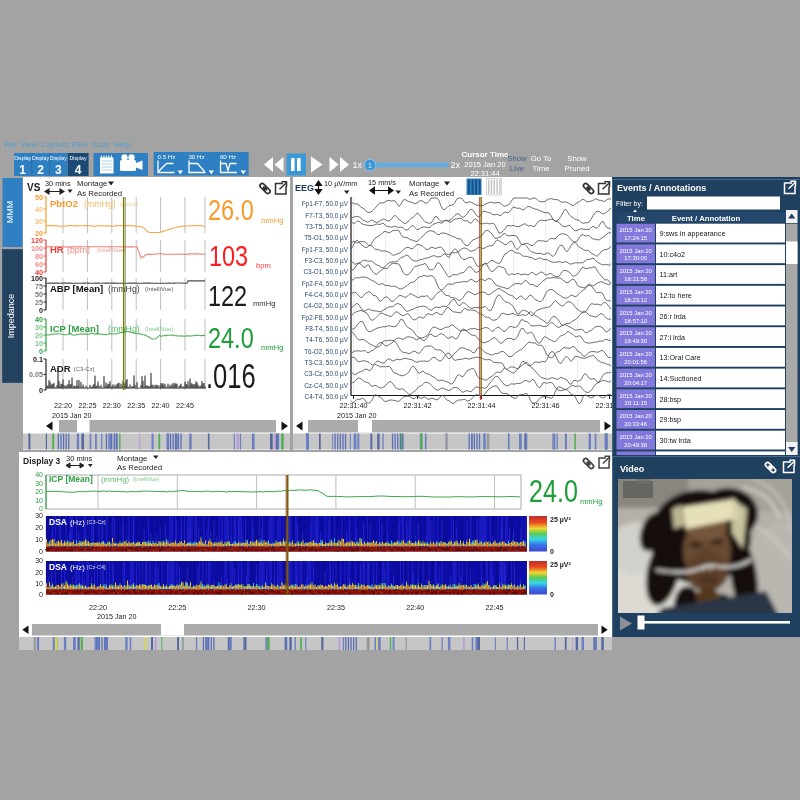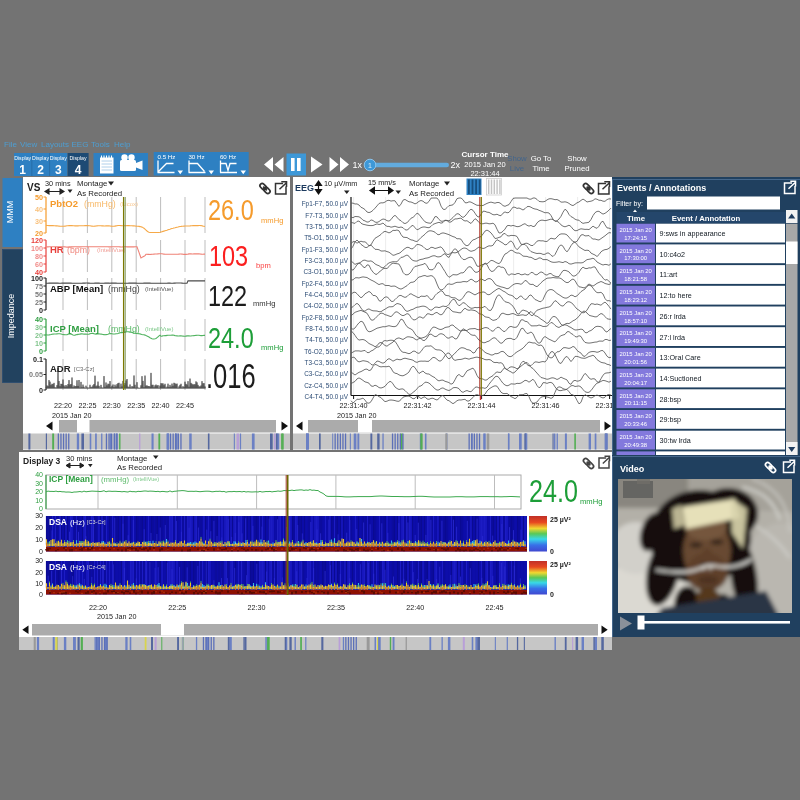--- a/index.html
+++ b/index.html
@@ -1,15 +1,15 @@
 <!DOCTYPE html>
 <html><head><meta charset="utf-8"><style>
 html,body{margin:0;padding:0;width:800px;height:800px;background:#1f3c5e;overflow:hidden}
 *{font-family:"Liberation Sans",sans-serif}
-#page{position:relative;width:800px;height:800px;background:#737373}
+#page{position:relative;width:800px;height:800px;background:#a3a3a3}
 svg{position:absolute;display:block}
 </style></head><body>
 <div id="page">
 <svg width="800" height="800" viewBox="0 0 800 800" style="left:0;top:0">
 
 <text x="4" y="146.5" font-size="8" fill="#4e9ed2">File</text>
 <text x="20" y="146.5" font-size="8" fill="#4e9ed2">View</text>
 <text x="41" y="146.5" font-size="8" fill="#4e9ed2">Layouts</text>
 <text x="71.5" y="146.5" font-size="8" fill="#4e9ed2">EEG</text>
 <text x="91" y="146.5" font-size="8" fill="#4e9ed2">Tools</text>

